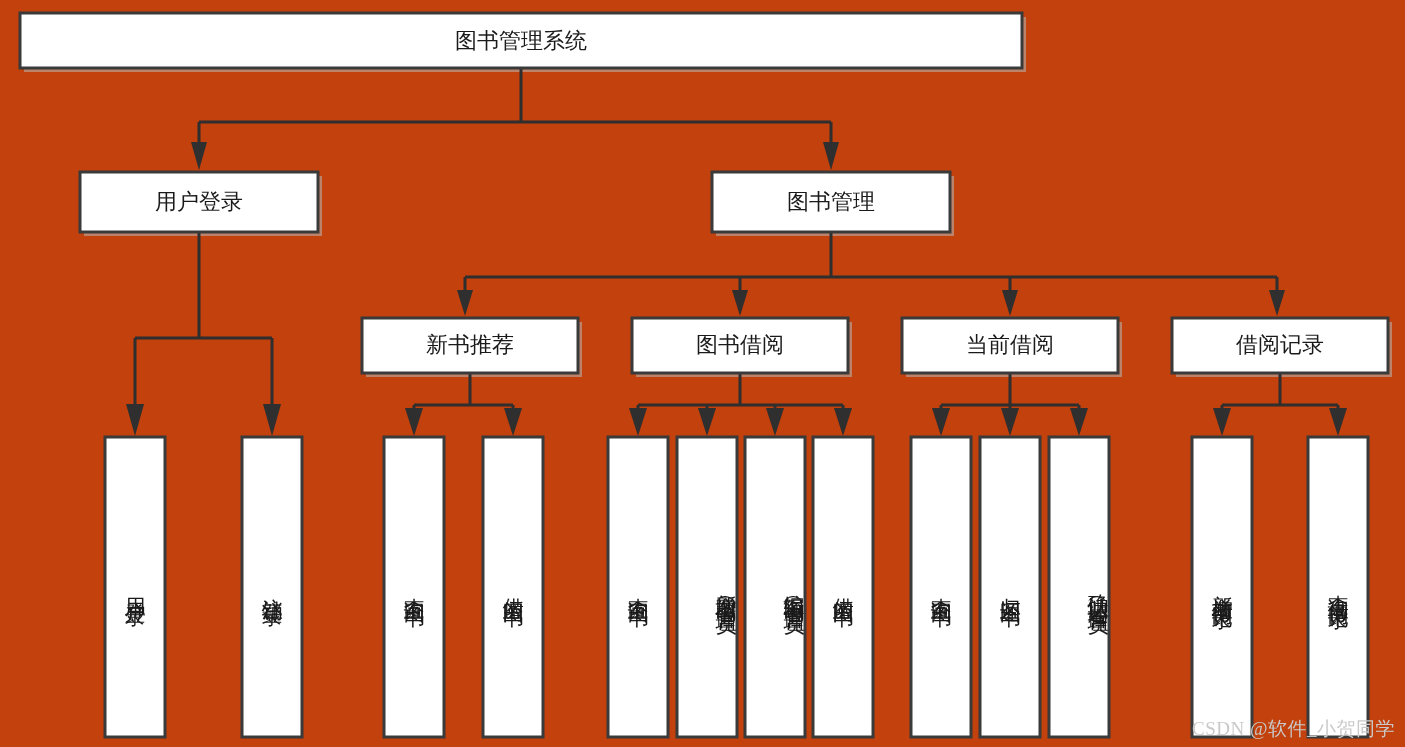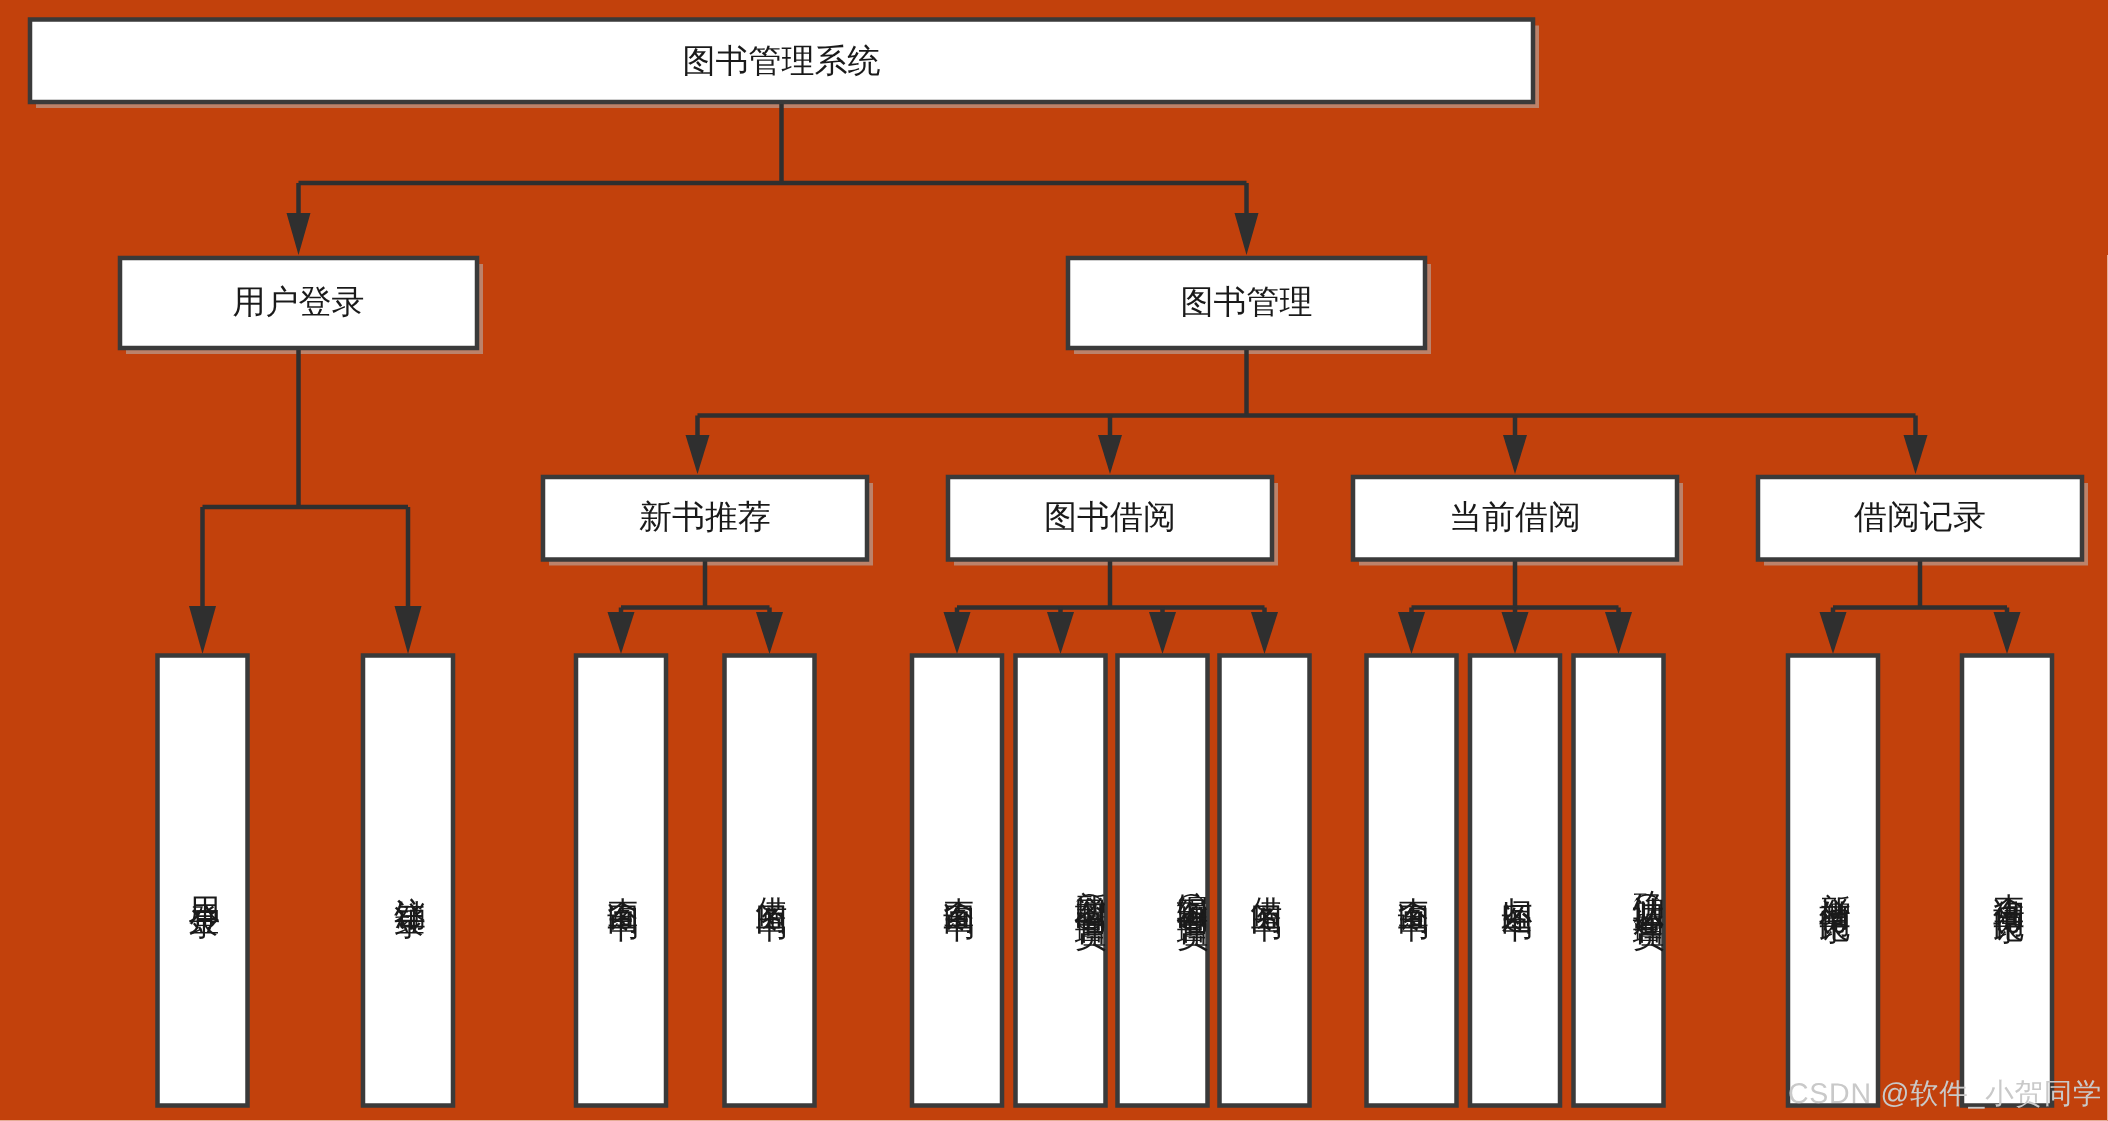--- a/index.html
+++ b/index.html
@@ -68,21 +68,21 @@
     justify-content: center;
     white-space: nowrap;
     pointer-events: none;
     user-select: none;
   }
   .leaf-label.centered {
     align-items: center;
   }
   .watermark {
     position: absolute;
-    font-family: Liberation Sans, sans-serif;
+    font-family: Liberation Serif, serif;
     font-size: 19px;
     color: #c9c9c9;
     letter-spacing: 0.5px;
     white-space: nowrap;
     user-select: none;
   }
 </style>
 </head>
 <body>
 

